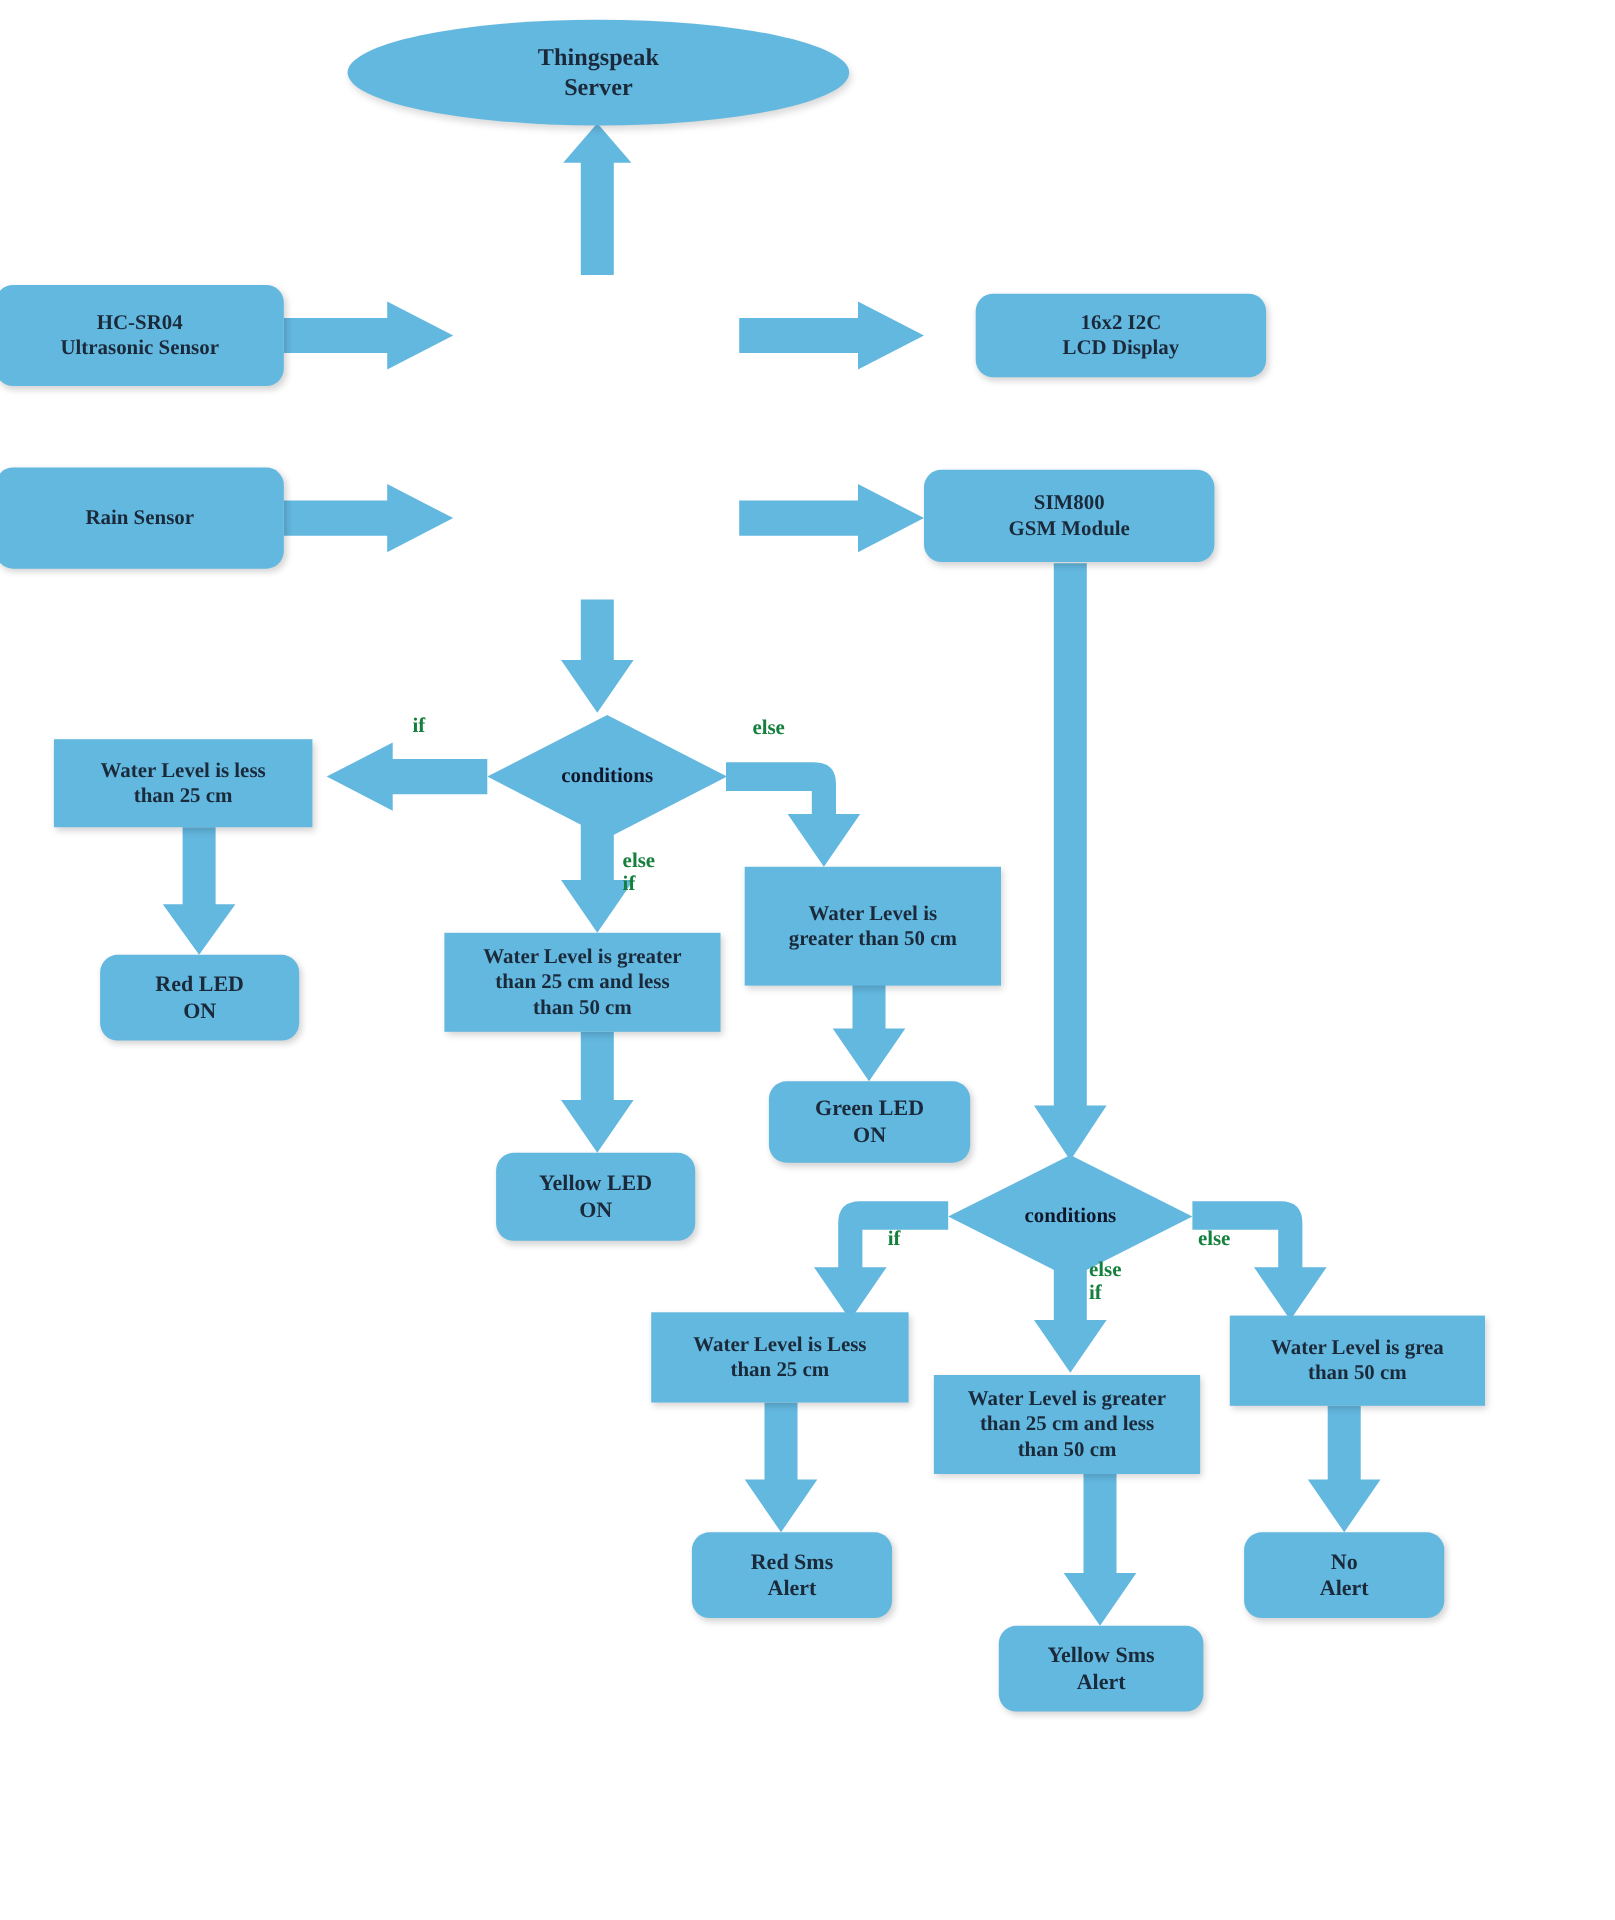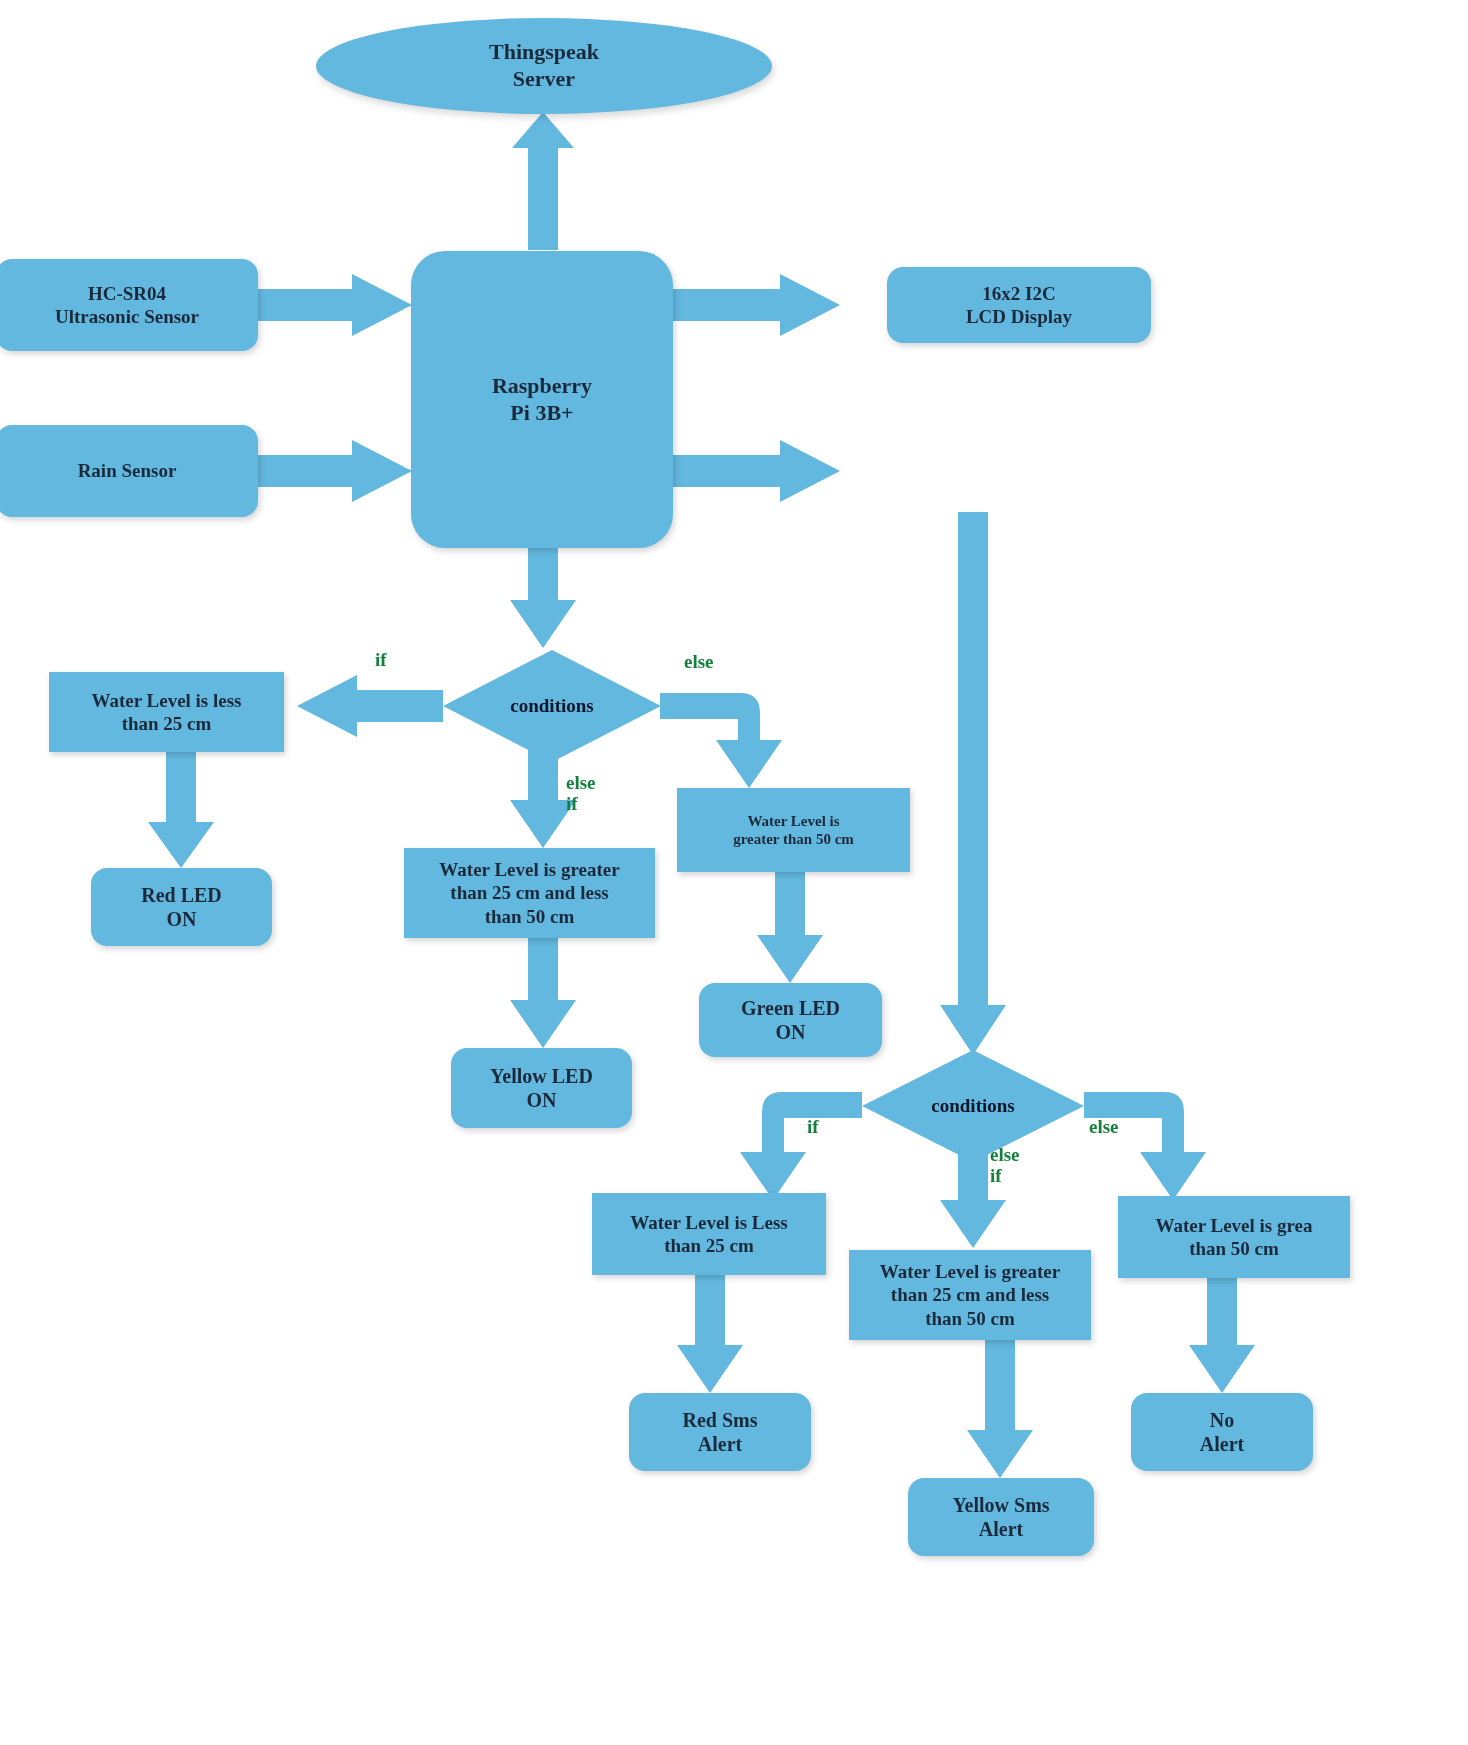--- a/index.html
+++ b/index.html
@@ -126,26 +126,26 @@
   </svg>
 
   <div class="node ellipse" style="left: 316px; top: 18px; width: 456px; height: 96px; font-size: 22px; white-space: pre-line;">Thingspeak
 Server</div>
 
   <div class="node rounded" style="left: -4px; top: 259px; width: 262px; height: 92px; font-size: 19px; white-space: pre-line;">HC-SR04
 Ultrasonic Sensor</div>
 
   <div class="node rounded" style="left:-4px; top:425px; width:262px; height:92px; font-size:19px;">Rain Sensor</div>
 
-  <div class="node bigproc" style="left: 411px; top: 251px; width: 262px; height: 297px; font-size: 22px; white-space: pre-line;">Raspberry
-Pi 3B+</div>
 
   <div class="node rounded" style="left: 840px; top: 267px; width: 264px; height: 76px; font-size: 19px; white-space: pre-line; margin-left: 47px;">16x2 I2C
 LCD Display</div>
 
+  <div class="node rounded" style="left: 840px; top: 427px; width: 264px; height: 84px; font-size: 19px; white-space: pre-line;">SIM800
+GSM Module</div>
 
   <div class="diamond" style="left:443px; top:650px; width:218px; height:112px;">
     <div class="dshape"></div>
     <div class="dlabel" style="font-size:19px;">conditions</div>
   </div>
 
   <div class="edgelabel" style="left:375px; top:650px;">if</div>
   <div class="edgelabel" style="left:684px; top:652px;">else</div>
   <div class="edgelabel" style="left: 566px; top: 773px; white-space: pre-line;">else
 if</div>
@@ -156,21 +156,21 @@
   <div class="node rounded" style="left: 91px; top: 868px; width: 181px; height: 78px; font-size: 20px; white-space: pre-line;">Red LED
 ON</div>
 
   <div class="node rect" style="left: 404px; top: 848px; width: 251px; height: 90px; font-size: 19px; white-space: pre-line;">Water Level is greater
 than 25 cm and less
 than 50 cm</div>
 
   <div class="node rounded" style="left: 451px; top: 1048px; width: 181px; height: 80px; font-size: 20px; white-space: pre-line;">Yellow LED
 ON</div>
 
-  <div class="node rect" style="left: 677px; top: 788px; width: 233px; height: 84px; font-size: 15px; white-space: pre-line;">Water Level is
+  <div class="node rect" style="left: 677px; top: 788px; width: 233px; height: 108px; font-size: 19px; white-space: pre-line;">Water Level is
 greater than 50 cm</div>
 
   <div class="node rounded" style="left: 699px; top: 983px; width: 183px; height: 74px; font-size: 20px; white-space: pre-line;">Green LED
 ON</div>
 
   <div class="diamond" style="left:862px; top:1050px; width:222px; height:112px;">
     <div class="dshape"></div>
     <div class="dlabel" style="font-size:19px;">conditions</div>
   </div>
 

